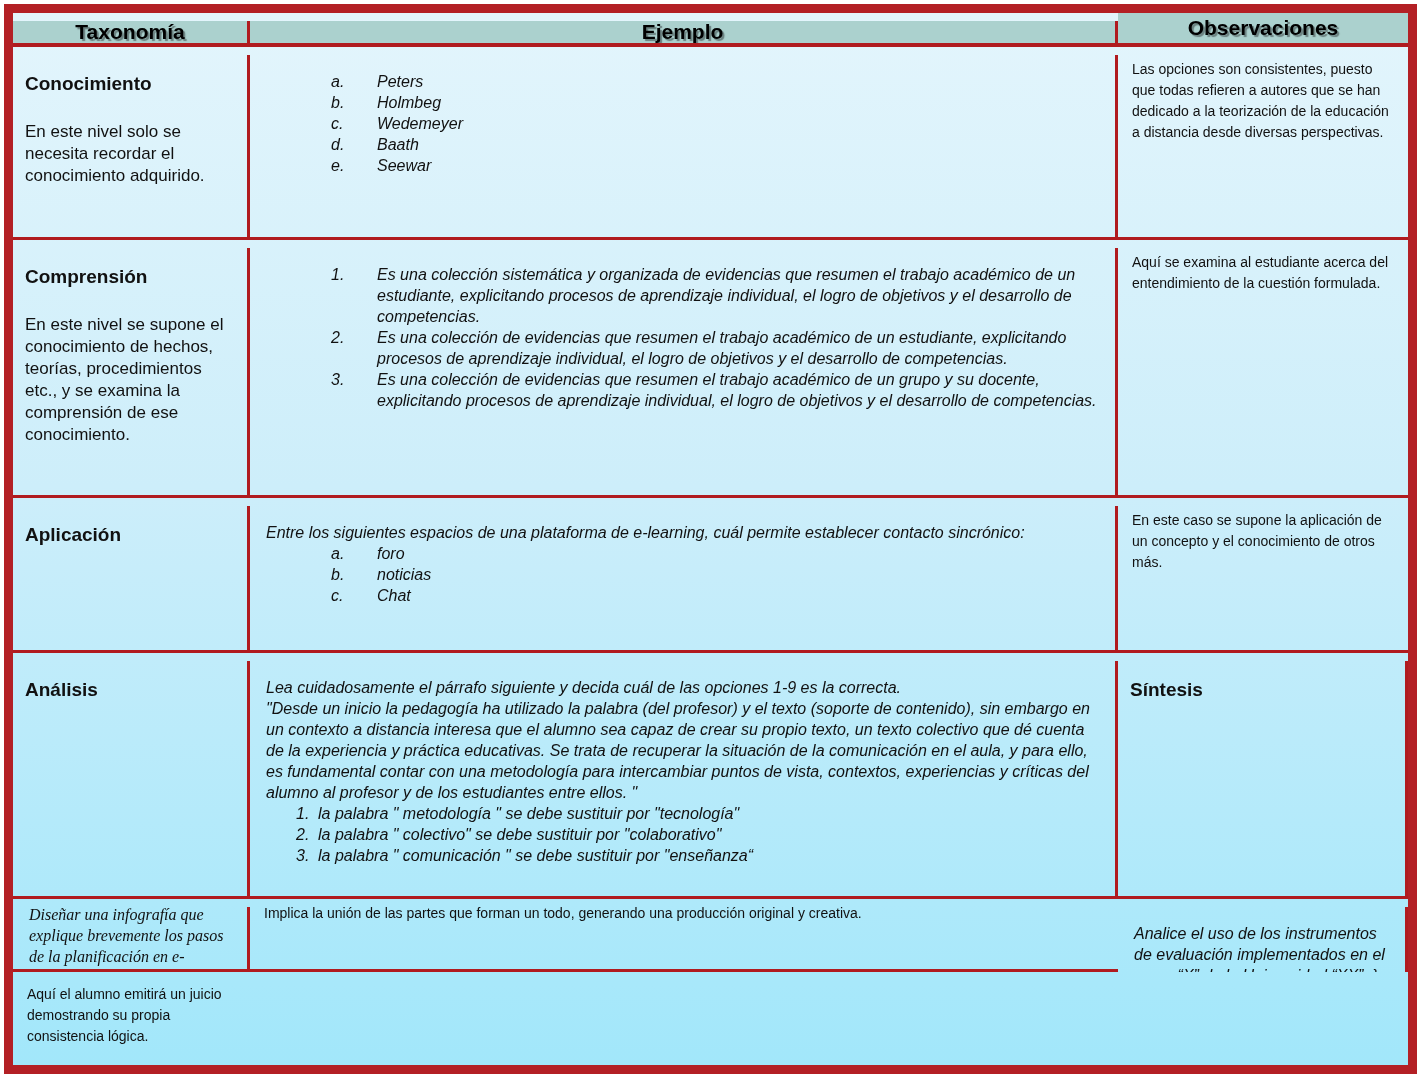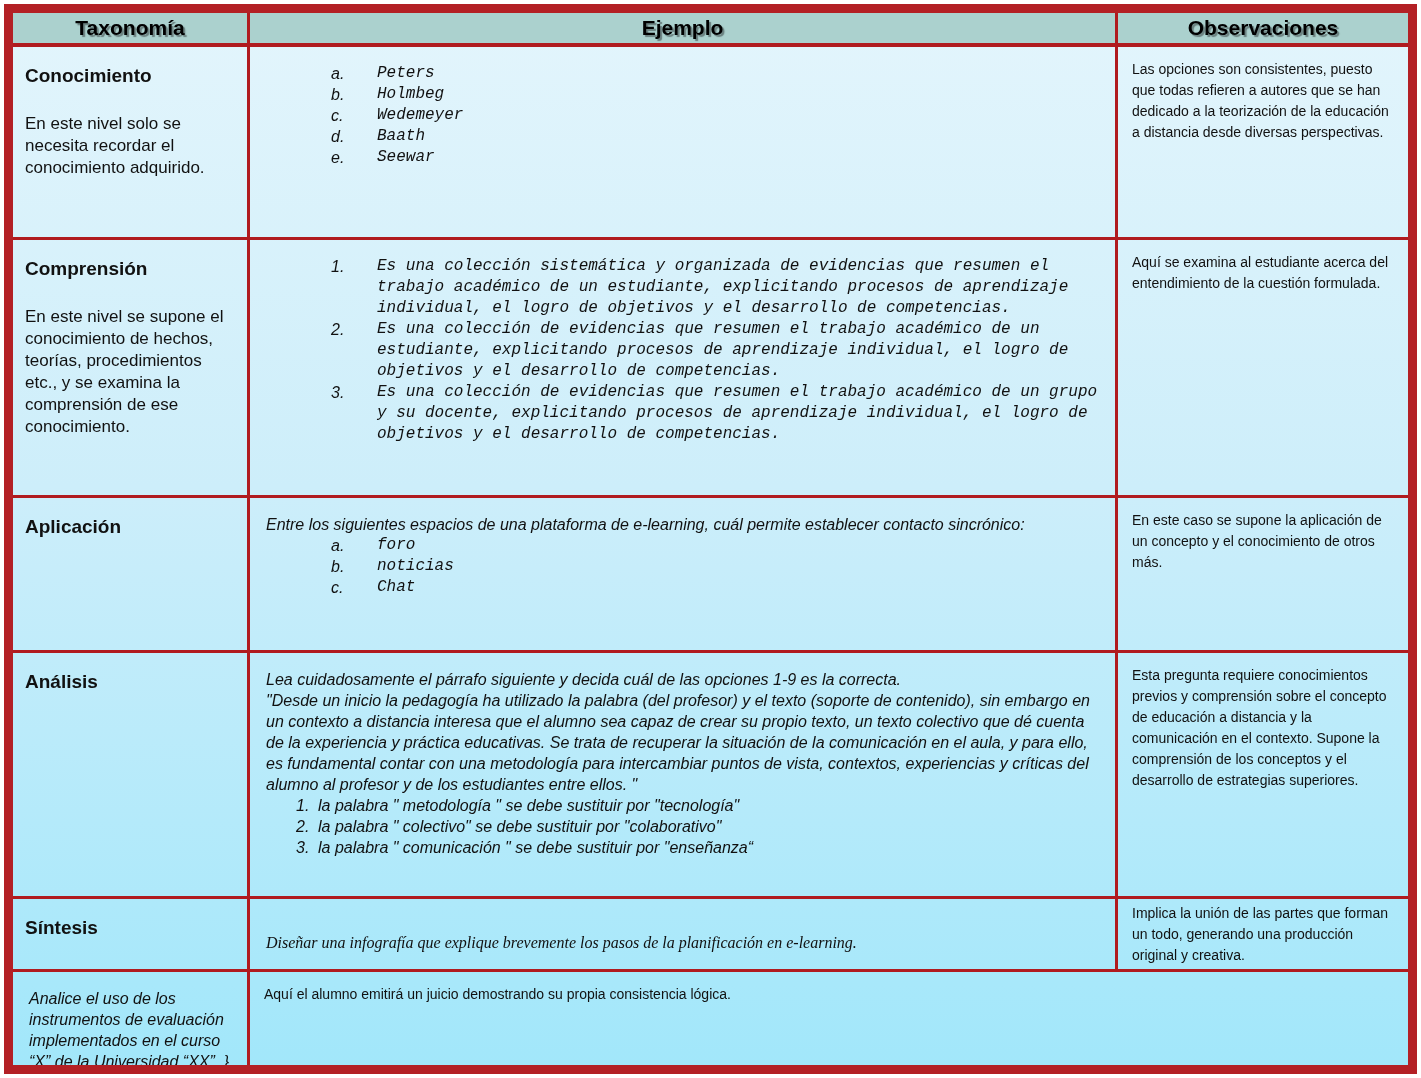--- a/index.html
+++ b/index.html
@@ -21,21 +21,21 @@
     grid-template-columns: 237px 868px 1fr;
     grid-template-rows: 34px 193px 258px 155px 246px 73px 1fr;
     width: 100%; height: 100%;
     background: linear-gradient(180deg, #e3f5fc 0%, #cdeefa 45%, #a2e7fa 100%);
   }
   .cell {
     box-sizing: border-box;
     overflow: hidden;
     color: #111;
   }
-  .cr { border-right: 3px solid #b01b1f; }
+  .cr { border-right: 3px solid #b01b1f; margin-top: 8px; }
   .cb { border-bottom: 3px solid #b01b1f; }
   .th {
     background: #abd1ce;
     border-bottom: 4px solid #b01b1f;
     display: flex; align-items: center; justify-content: center;
     font-size: 21px; font-weight: bold; color: #000;
     text-shadow: 2px 2px 1px rgba(70,85,84,0.65);
   }
   .tax { padding: 18px 10px 6px 12px; }
   .tax-title { font-size: 19px; font-weight: bold; margin-bottom: 26px; }
@@ -45,21 +45,21 @@
     font-style: italic; font-size: 16px; line-height: 21px;
   }
   .ex.vcenter { display: flex; align-items: center; padding-top: 16px; padding-bottom: 0; font-family: Liberation Serif, serif; }
   .obs { padding: 12px 12px 6px 14px; font-size: 14px; line-height: 21px; }
   .obs.tight { padding-top: 4px; }
   p.para { margin: 0; }
   .gap { margin-top: 16px; }
   .list { margin: 0; padding-left: 65px; }
   .li { display: flex; }
   .li .mk { flex: 0 0 46px; }
-  .li .tx { flex: 1; font-family: Liberation Mono, monospace; }
+  .li .tx { flex: 1; }
   .list4 { margin: 0; padding-left: 30px; }
   .li4 { display: flex; }
   .li4 .mk { flex: 0 0 22px; }
   .li4 .tx { flex: 1; }
   .line { margin: 0; }
 </style>
 </head>
 <body>
 
 <div class="frame">
@@ -157,21 +157,20 @@
         <div class="li4">
             <span class="mk">2.</span>
             <span class="tx">la palabra " colectivo" se debe sustituir por "colaborativo"</span>
           </div>
         <div class="li4">
             <span class="mk">3.</span>
             <span class="tx">la palabra " comunicación " se debe sustituir por "enseñanza“</span>
           </div>
       </div>
     </div>
-    <div class="cell obs cb">Esta pregunta requiere conocimientos previos y comprensión  sobre el concepto de educación a distancia y la comunicación en el contexto. Supone la comprensión de los conceptos y el desarrollo de estrategias superiores.</div>
 
     <div class="cell tax cr cb">
       <div class="tax-title">Síntesis</div>
     </div>
     <div class="cell ex vcenter cr cb">
       <p class="para">Diseñar una infografía que explique brevemente los pasos de la planificación en e-learning.</p>
     </div>
     <div class="cell obs tight cb">Implica la unión de las partes que forman un todo, generando una producción original y creativa.</div>
 
     <div class="cell ex cr">

